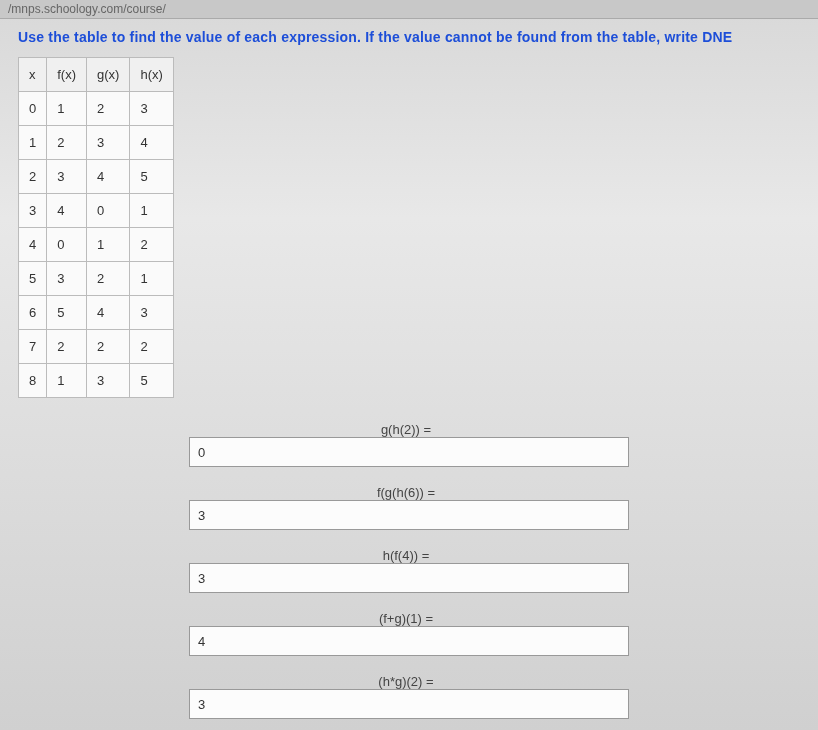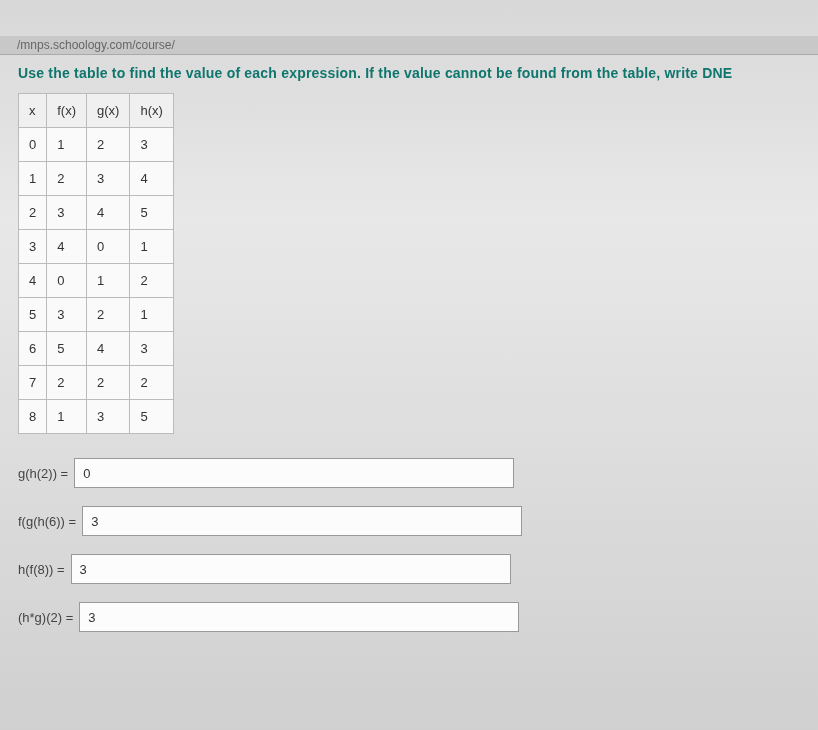--- a/index.html
+++ b/index.html
@@ -7,32 +7,31 @@
       font-family: Arial, Helvetica, sans-serif;
       background: linear-gradient(180deg, #d8d8d8 0%, #e8e8e8 30%, #d0d0d0 100%);
       width: 818px;
       height: 730px;
       overflow: hidden;
       color: #333;
     }
     .url-bar {
       background: #c8c8c8;
       border-bottom: 1px solid #aaa;
-      padding: 2px 17px;
+      padding: 2px 8px;
       font-size: 12px;
       color: #666;
-      margin-top: 36px;
     }
     .content {
       padding: 10px 18px;
     }
     .instructions {
       font-size: 14px;
       font-weight: bold;
-      color: #0f766e;
+      color: #1d4ed8;
       margin-bottom: 12px;
       letter-spacing: 0.2px;
     }
     .data-table {
       border-collapse: collapse;
       background: #fafafa;
       margin-bottom: 24px;
     }
     .data-table th, .data-table td {
       border: 1px solid #bbb;
@@ -45,20 +44,21 @@
       color: #333;
     }
     .data-table th {
       background: #f0f0f0;
       font-weight: normal;
     }
     .question-row {
       display: flex;
       align-items: center;
       margin-bottom: 18px;
+      flex-direction: column;
     }
     .question-label {
       font-size: 13px;
       color: #444;
       margin-right: 6px;
       white-space: nowrap;
     }
     .answer-input {
       border: 1px solid #999;
       background: #fcfcfc;
@@ -150,22 +150,26 @@
     <span class="question-label">g(h(2)) =</span>
     <input class="answer-input" type="text" value="0" style="">
   </div>
 
   <div class="question-row">
     <span class="question-label">f(g(h(6)) =</span>
     <input class="answer-input" type="text" value="3" style="">
   </div>
 
   <div class="question-row">
-    <span class="question-label">h(f(8)) =</span>
+    <span class="question-label">h(f(4)) =</span>
     <input class="answer-input" type="text" value="3" style="">
   </div>
 
+  <div class="question-row">
+    <span class="question-label">(f+g)(1) =</span>
+    <input class="answer-input" type="text" value="4" style="">
+  </div>
 
   <div class="question-row">
     <span class="question-label">(h*g)(2) =</span>
     <input class="answer-input" type="text" value="3" style="">
   </div>
 </div>
 
 </body></html>

